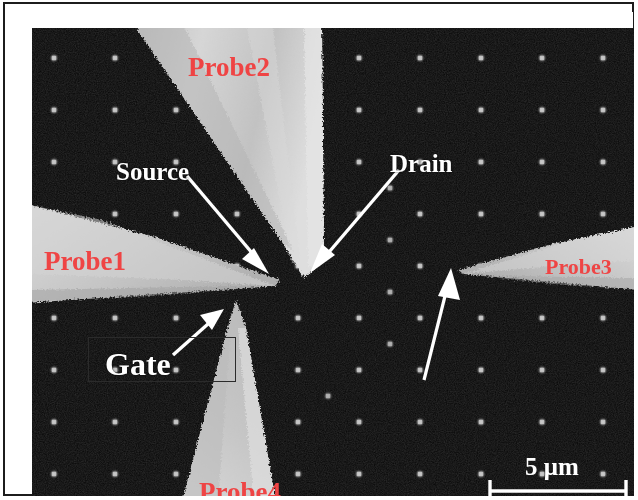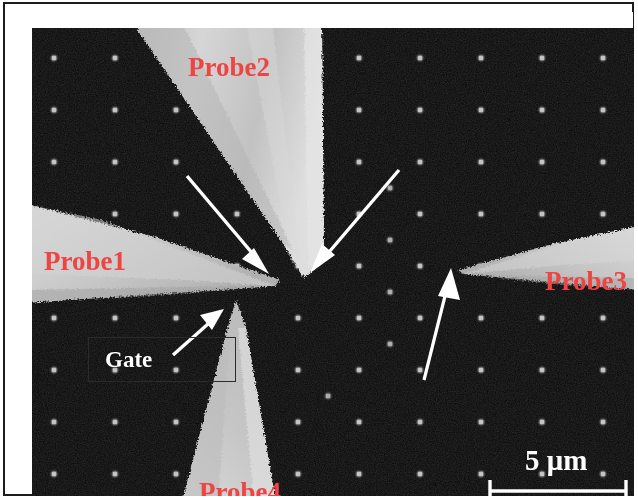--- a/index.html
+++ b/index.html
@@ -73,26 +73,26 @@
   .lbl-white {
     color: #ffffff;
     text-shadow: 0 0 2px rgba(0,0,0,0.85);
   }
   .lbl-black {
     color: #ef4444;
   }
 
   #label-probe2 { left: 156px; top: 26px; font-size: 27px; }
   #label-probe1 { left: 12px;  top: 220px; font-size: 27px; }
-  #label-probe3 { left: 513px; top: 240px; font-size: 27px; }
+  #label-probe3 { left: 513px; top: 228px; font-size: 22px; }
   #label-probe4 { left: 167px; top: 451px; font-size: 27px; }
 
   #label-source    { left: 84px;  top: 131px; font-size: 25px; }
   #label-drain     { left: 358px; top: 123px; font-size: 25px; }
-  #label-gate      { left: 73px;  top: 320px; font-size: 23px; }
+  #label-gate      { left: 73px;  top: 320px; font-size: 32px; }
   #label-substrate { left: 365px; top: 359px; font-size: 25px; }
 
   #gate-box {
     position: absolute;
     left: 56px;
     top: 309px;
     width: 148px;
     height: 45px;
     border: 1px solid #2b2b2b;
     box-sizing: border-box;
@@ -103,24 +103,24 @@
   #scalebar-wrap {
     position: absolute;
     left: 452px;
     top: 418px;
     width: 150px;
     height: 58px;
   }
   #scalebar-label {
     position: absolute;
     left: 41px;
-    top: 0px;
+    top: 8px;
     font-family: "Liberation Serif", serif;
     font-weight: bold;
-    font-size: 29px;
+    font-size: 25px;
     color: #ffffff;
     white-space: nowrap;
     line-height: 1;
   }
 </style>
 </head>
 <body>
 
 <div id="figure-root">
   <div id="outer-frame">
@@ -338,21 +338,23 @@
         </svg>
 
         <div class="lbl lbl-black" id="label-probe2">Probe2</div>
 
         <div class="lbl lbl-black" id="label-probe1">Probe1</div>
 
         <div class="lbl lbl-black" id="label-probe3">Probe3</div>
 
         <div class="lbl lbl-black" id="label-probe4">Probe4</div>
 
-
+        <div class="lbl lbl-white" id="label-source">Source</div>
+
+        <div class="lbl lbl-white" id="label-drain">Drain</div>
 
         <div id="gate-box"></div>
         <div class="lbl lbl-white" id="label-gate">Gate</div>
 
 
         <div id="scalebar-wrap">
           <div id="scalebar-label">5 μm</div>
           <svg width="150" height="58" viewBox="0 0 150 58">
             <line x1="6" y1="34" x2="6" y2="54" stroke="#ffffff" stroke-width="3.4"></line>
             <line x1="142" y1="34" x2="142" y2="54" stroke="#ffffff" stroke-width="3.4"></line>

